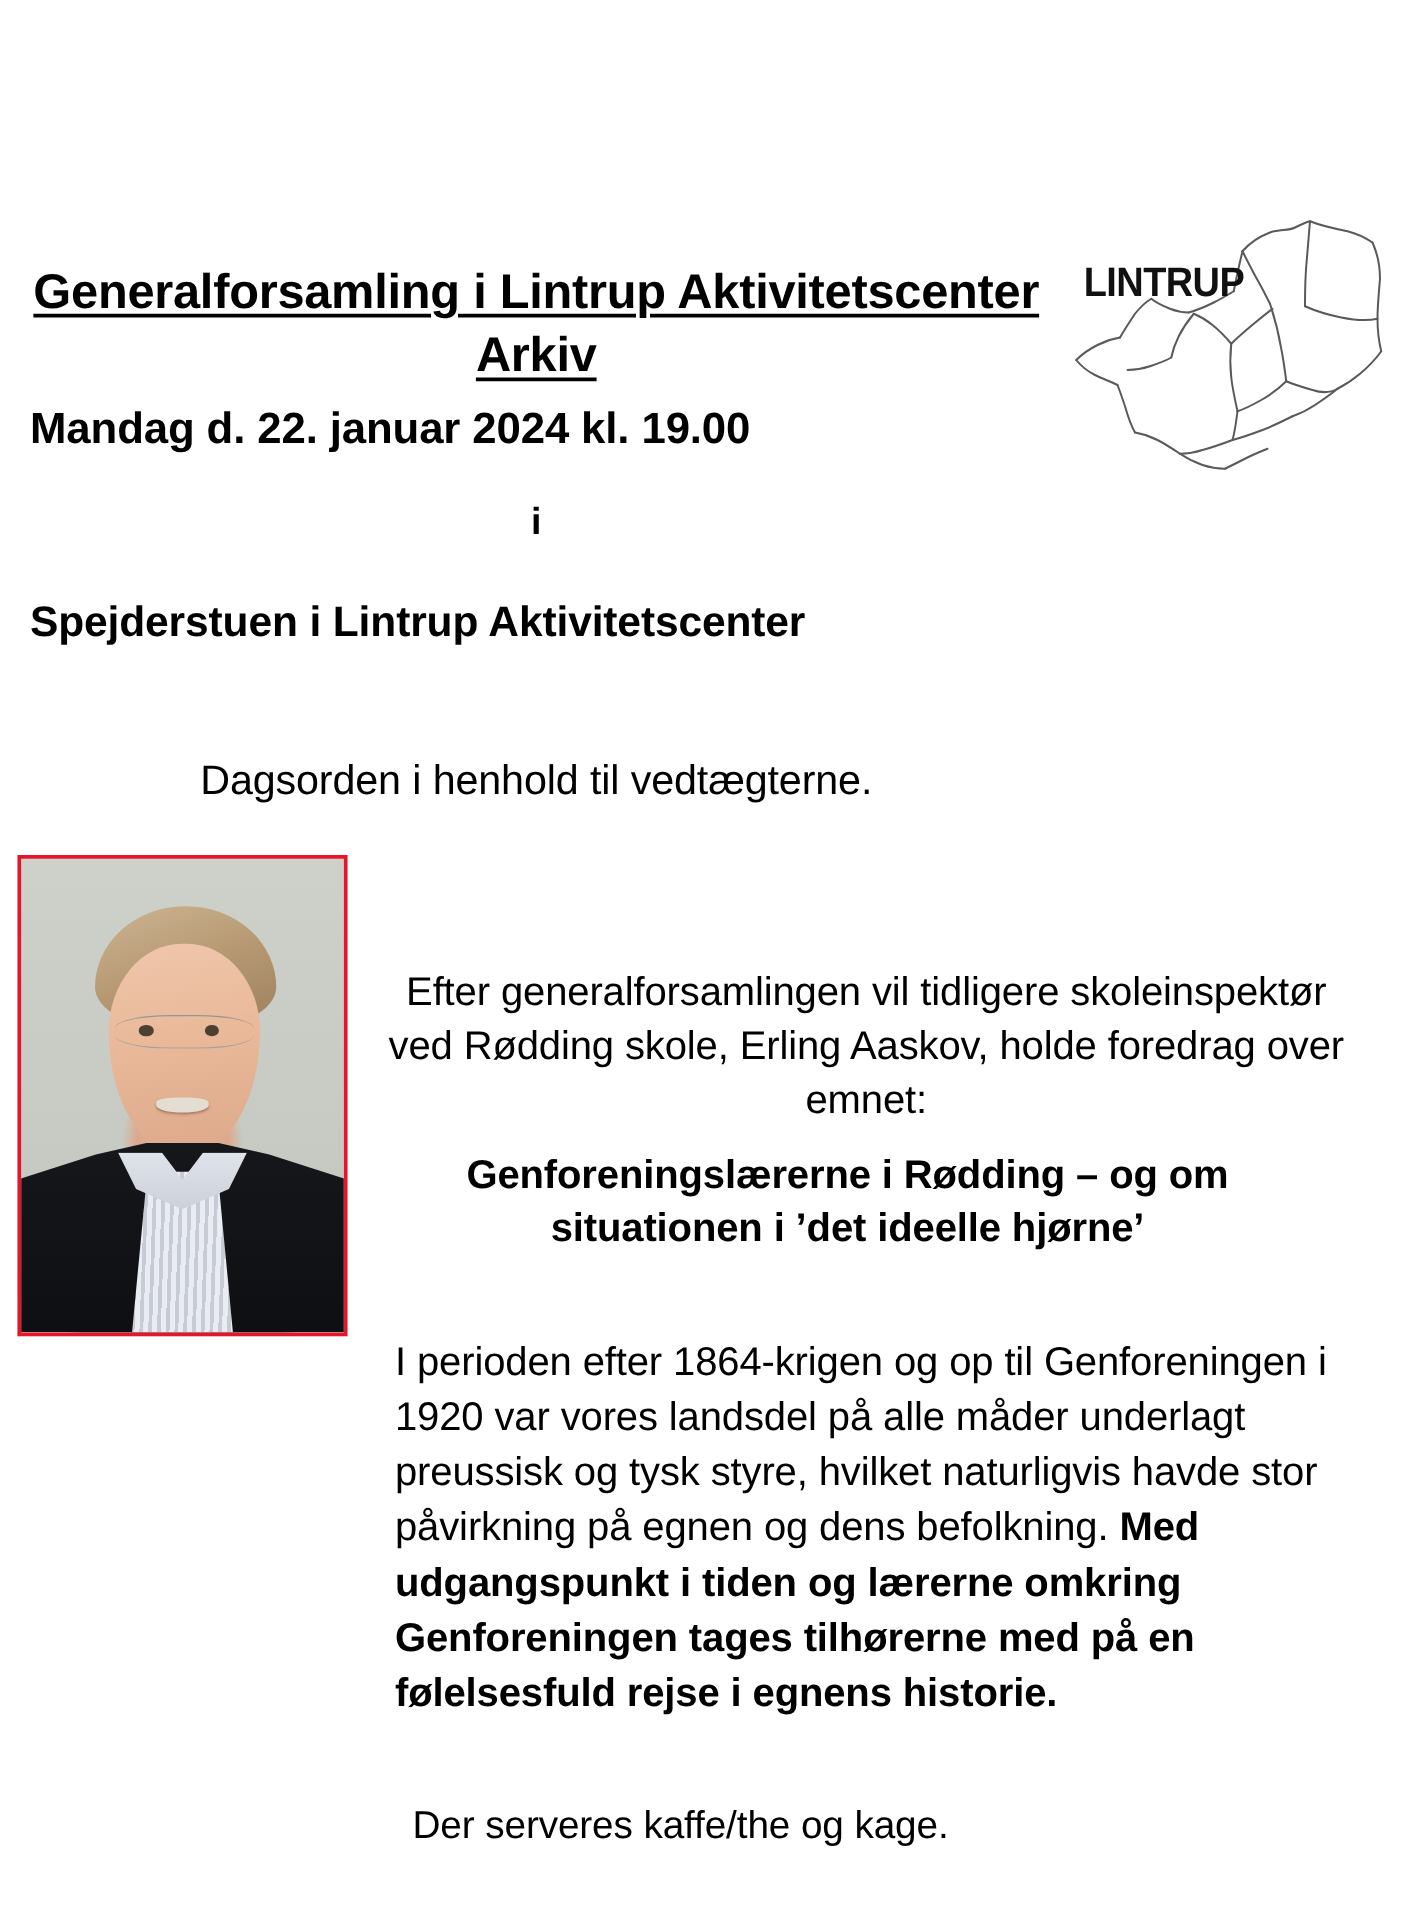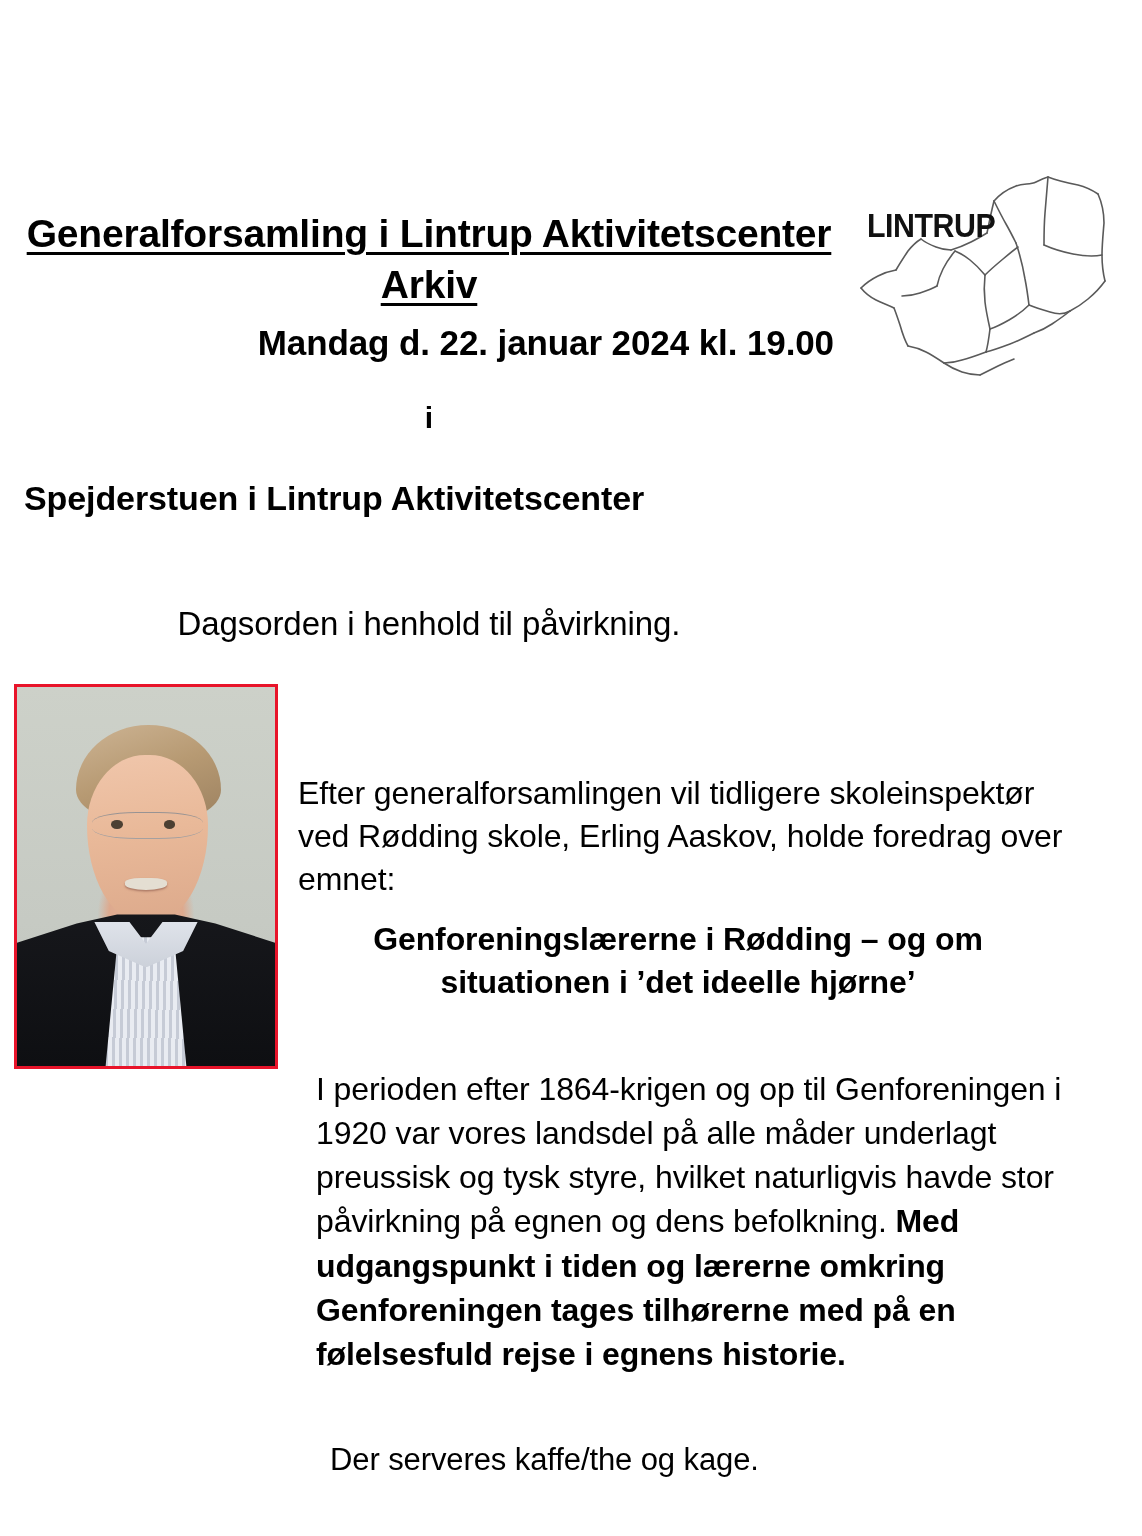--- a/index.html
+++ b/index.html
@@ -68,21 +68,21 @@
     text-decoration: underline;
     text-underline-offset: 5px;
     text-decoration-thickness: 2.5px;
   }
 
   .subline-date {
     position: absolute;
     left: 24px;
     top: 322px;
     width: 810px;
-    text-align: right;
+    text-align: left;
     font-weight: bold;
     font-size: 35px;
     line-height: 1.2;
     letter-spacing: -0.1px;
   }
 
   .subline-i {
     position: absolute;
     left: 24px;
     top: 400px;
@@ -206,20 +206,21 @@
 
   
   .intro {
     position: absolute;
     left: 298px;
     top: 740px;
     width: 790px;
     font-size: 32px;
     line-height: 1.34;
     letter-spacing: -0.1px;
+    text-align: center;
   }
   .lecture-title {
     position: absolute;
     left: 298px;
     top: 885px;
     width: 760px;
     text-align: center;
     font-weight: bold;
     font-size: 32px;
     line-height: 1.33;
@@ -292,21 +293,21 @@
   </div>
 
   <h1 class="title">Generalforsamling i Lintrup Aktivitetscenter Arkiv</h1>
 
   <div class="subline-date">Mandag d. 22. januar 2024 kl. 19.00</div>
 
   <div class="subline-i">i</div>
 
   <div class="venue">Spejderstuen i Lintrup Aktivitetscenter</div>
 
-  <div class="agenda">Dagsorden i henhold til påvirkning.</div>
+  <div class="agenda">Dagsorden i henhold til vedtægterne.</div>
 
   <div class="portrait-frame">
     <div class="portrait-photo">
       <div class="p-hair"></div>
       <div class="p-face"></div>
       <div class="p-glasses"></div>
       <div class="p-eye-l"></div>
       <div class="p-eye-r"></div>
       <div class="p-mouth"></div>
       <div class="p-suit"></div>

